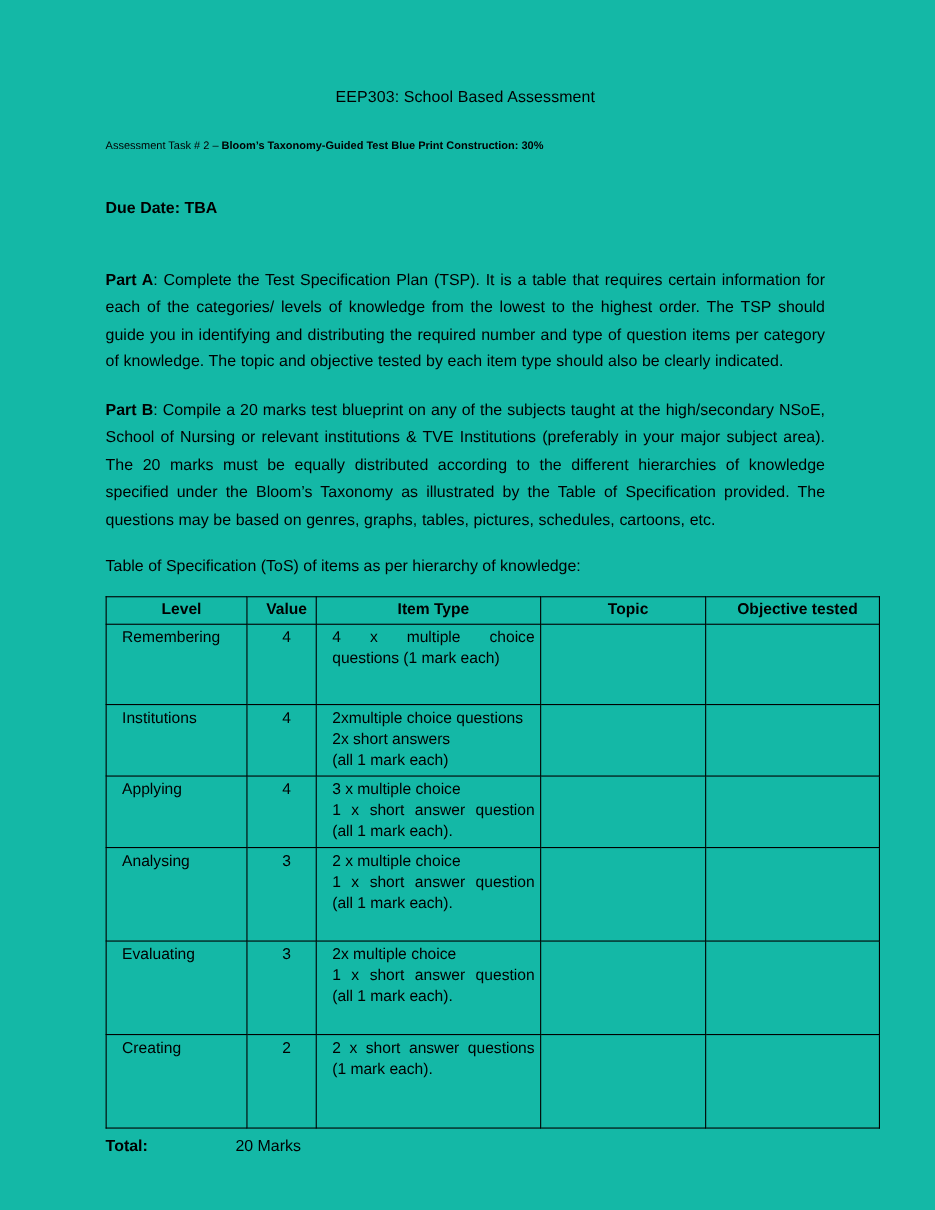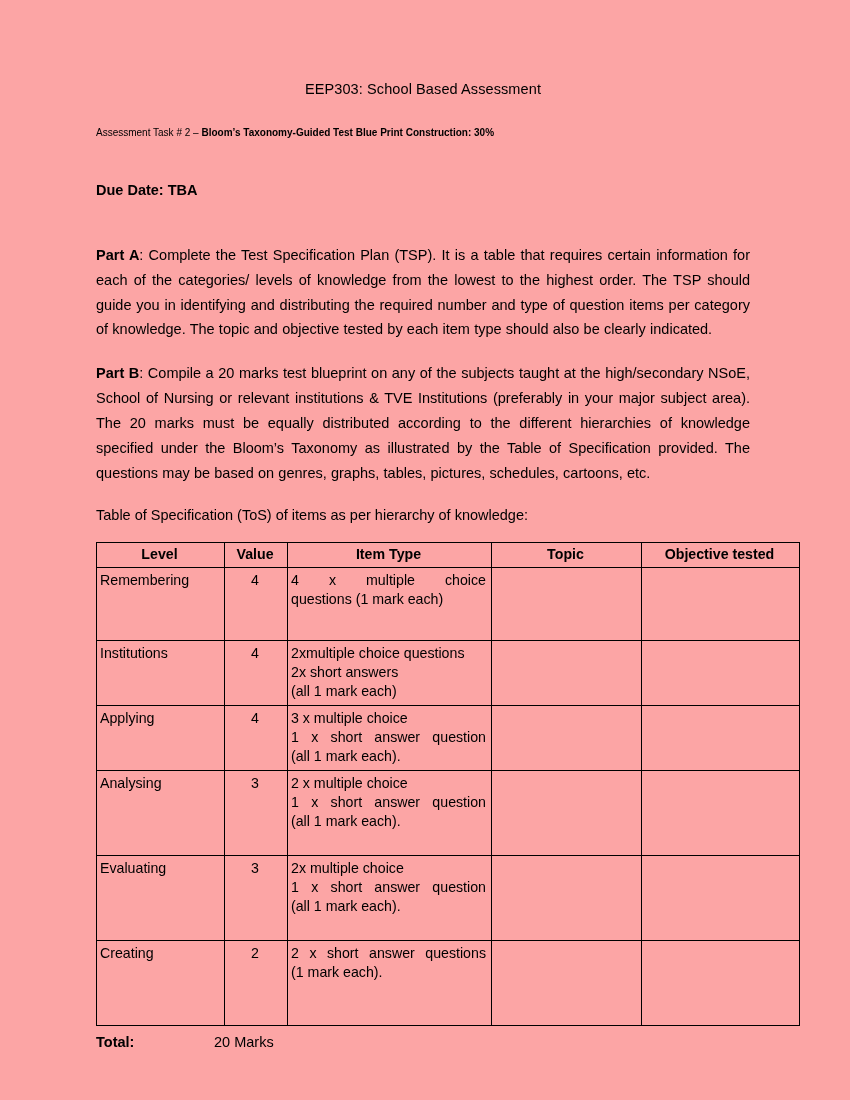--- a/index.html
+++ b/index.html
@@ -15,21 +15,21 @@
     color: #000000;
     -webkit-font-smoothing: antialiased;
   }
 
   .page {
     position: relative;
     width: 850px;
     height: 1100px;
     box-sizing: border-box;
     padding: 0;
-    background: #fca5a5;
+    background: #14b8a6;
     overflow: hidden;
   }
 
   .content {
     position: absolute;
     left: 96px;
     top: 80px;
     width: 654px;
   }
 
@@ -74,21 +74,21 @@
   table.tos {
     border-collapse: collapse;
     width: 703px;
     table-layout: fixed;
     margin: 0;
   }
   table.tos th,
   table.tos td {
     border: 1.4px solid #000000;
     vertical-align: top;
-    padding: 3px 5px 3px 3px;
+    padding: 3px 5px 3px 14px;
     font-size: 14.2px;
     line-height: 1.35;
   }
   table.tos thead th {
     text-align: center;
     font-weight: bold;
     padding-top: 2px;
     padding-bottom: 2px;
     vertical-align: middle;
     height: 20px;

